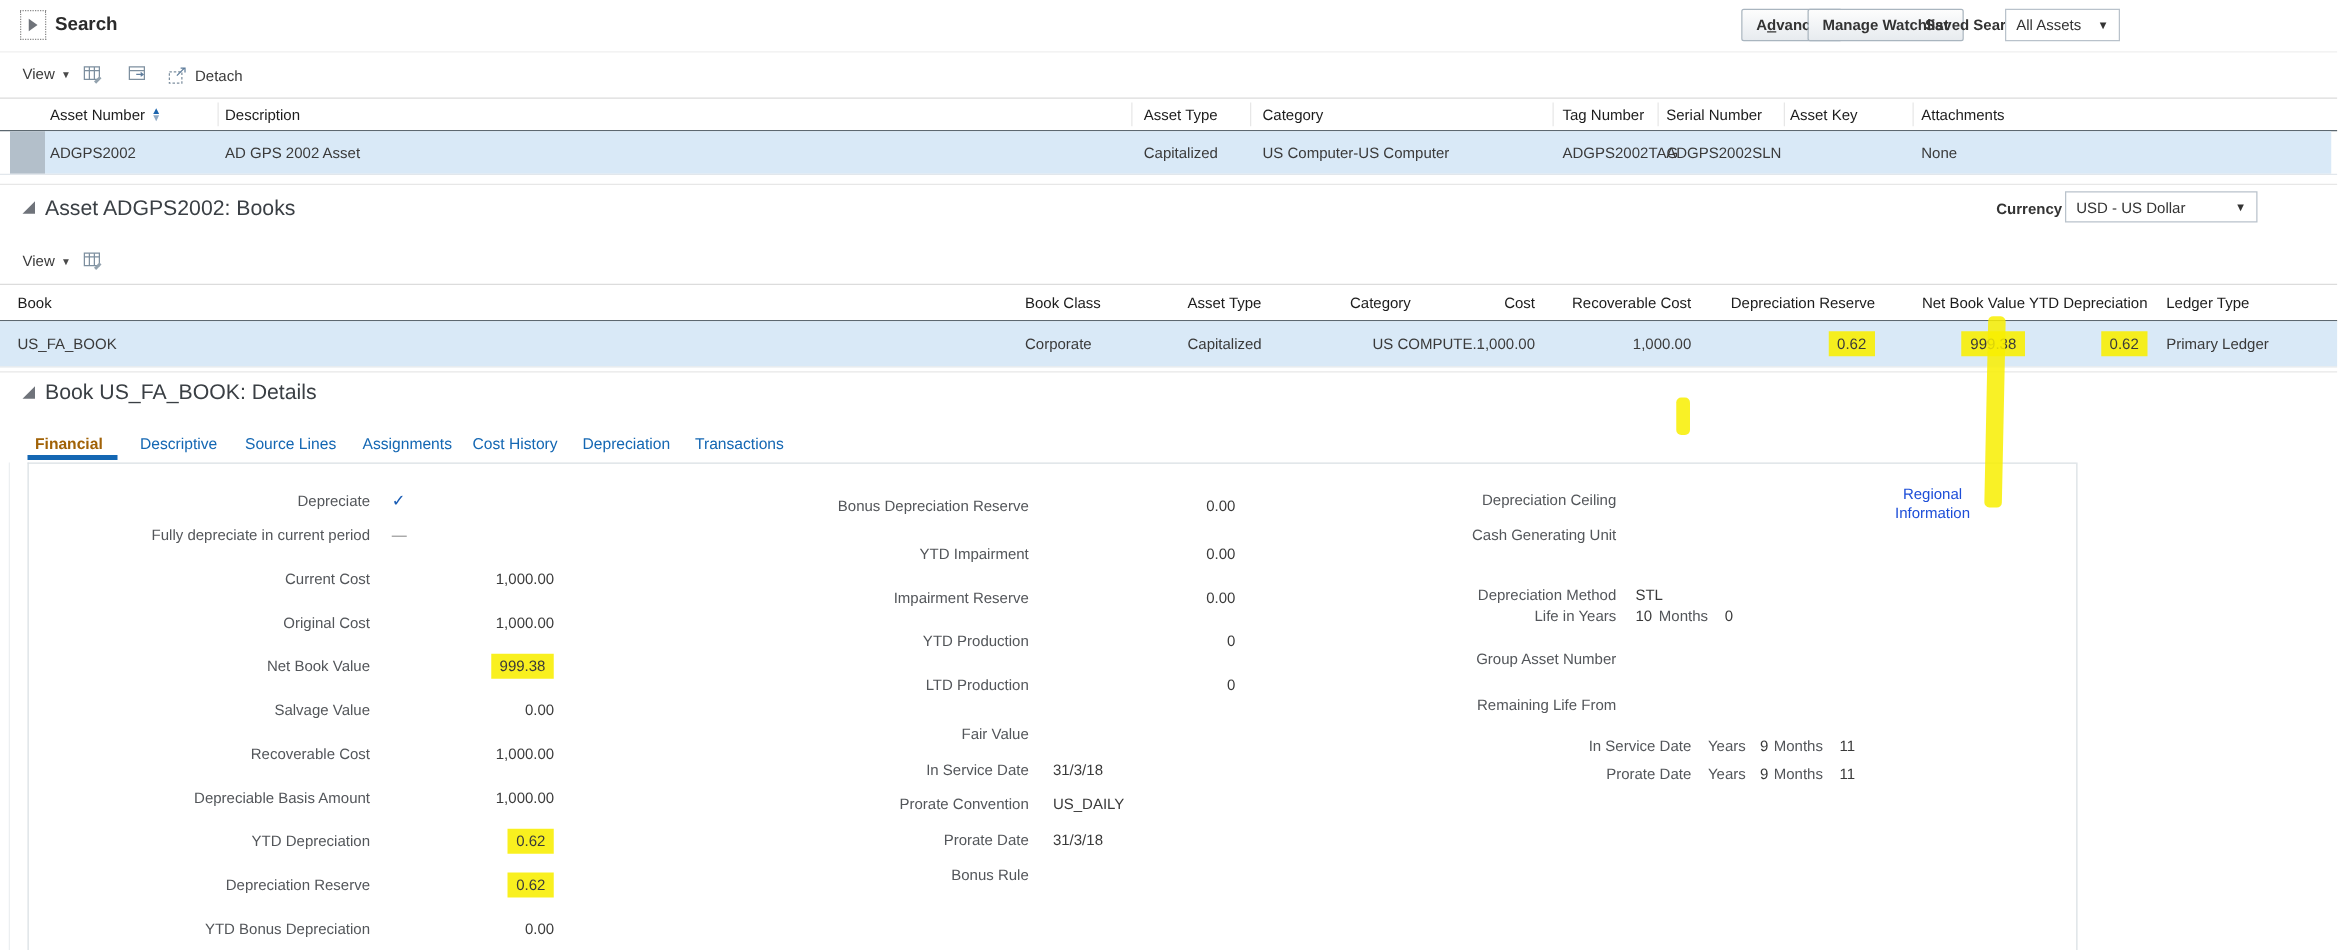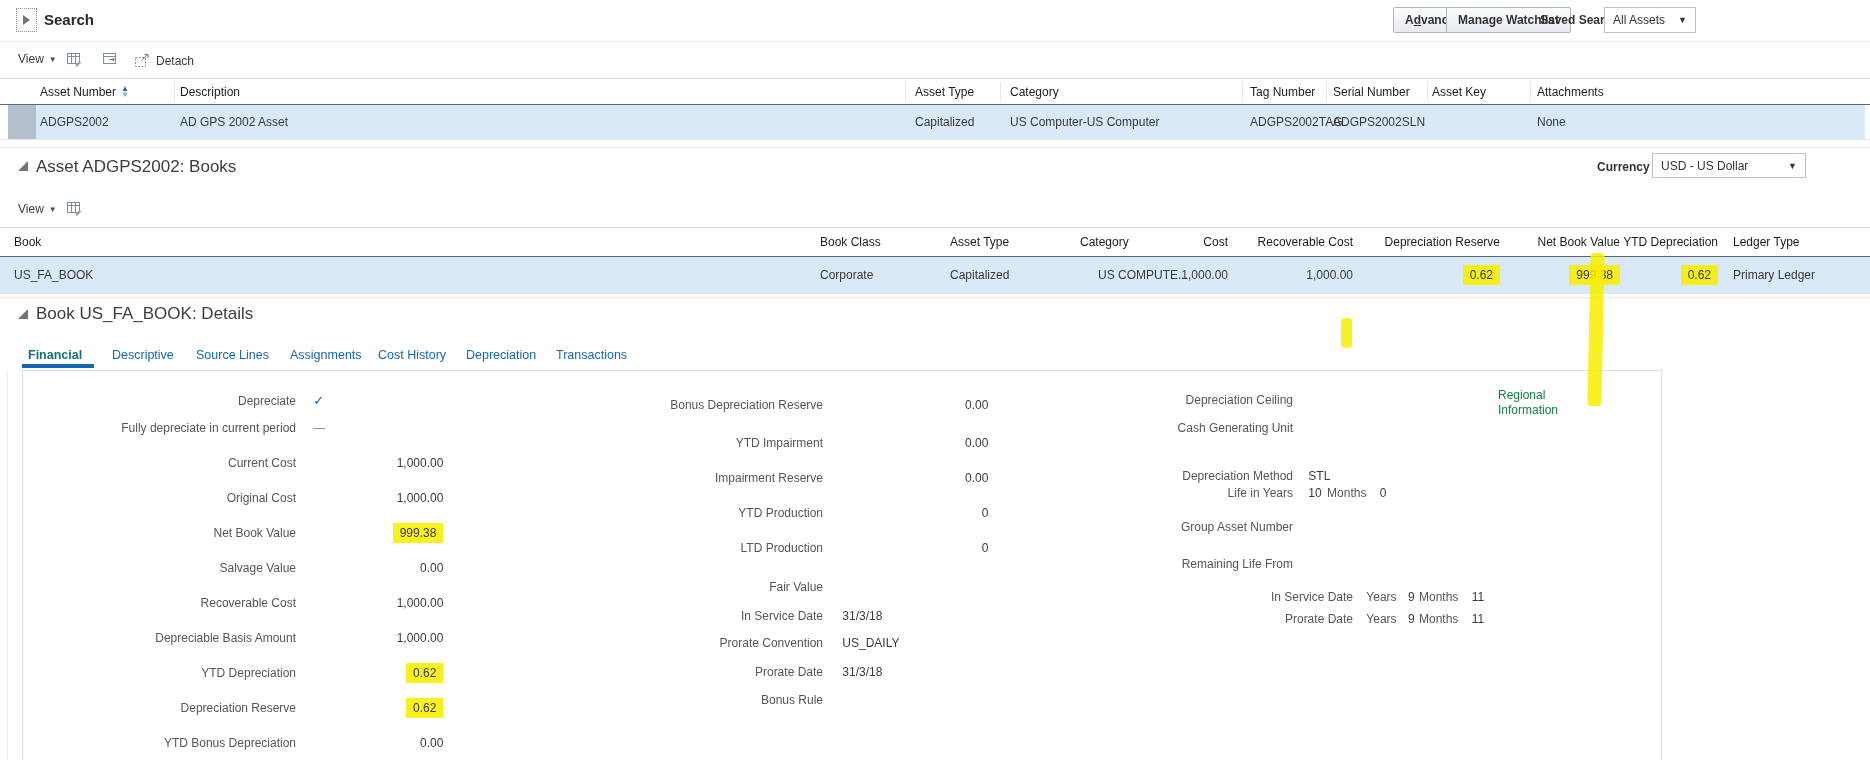--- a/index.html
+++ b/index.html
@@ -48,21 +48,21 @@
   .sort-asc { font-size:8px; color:#1b64ad; }
   .sort-desc { font-size:8px; color:#8fa9c4; }
 
   
   .section-title { position:absolute; font-size:17px; color:#3a3f44; }
   .tri-expanded { position:absolute; width:0; height:0;
     border-left:10px solid transparent; border-bottom:10px solid #6f737a; }
 
   
   .tab { position:absolute; font-size:12.5px; color:#1467b3; white-space:nowrap; cursor:default; }
-  .tab.active { color:#0f766e; font-weight:bold; }
+  .tab.active { color:#a16207; font-weight:bold; }
   .tab-underline { position:absolute; height:4px; background:#1467b3; }
 
   
   .form-row { position:absolute; white-space:nowrap; line-height:15px; }
   .flbl { display:inline-block; text-align:right; color:#53565a; }
   .fval { color:#3a3a3a; }
   .vnum { display:inline-block; text-align:right; }
   .check { color:#1a5db5; font-weight:bold; font-size:13px; }
   .dash { color:#8a8a8a; }
   .hl { background:rgba(248,238,0,0.88); padding:3px 7px; }
@@ -421,18 +421,18 @@
     <span class="fval" style="margin-left:10px;">11</span>
   </div>
   <div class="form-row" style="left:1240px; top:612px;">
     <span class="flbl" style="width:113px;">Prorate Date</span>
     <span class="flbl" style="margin-left:10px;">Years</span>
     <span class="fval" style="margin-left:8px;">9</span>
     <span class="flbl" style="margin-left:1px;">Months</span>
     <span class="fval" style="margin-left:10px;">11</span>
   </div>
 
-  <div class="abs" style="left:1498px; top:388px; width:96px; text-align:left; color:#15803d; line-height:15px;">Regional Information</div>
+  <div class="abs" style="left:1498px; top:388px; width:96px; text-align:center; color:#1d4ed8; line-height:15px;">Regional Information</div>
 
   <div class="marker" style="left:1589px; top:253px; width:14px; height:153px; transform:rotate(1.2deg);"></div>
   <div class="marker" style="left:1341px; top:318px; width:11px; height:30px;"></div>
 
 </div>
 
 </body></html>

